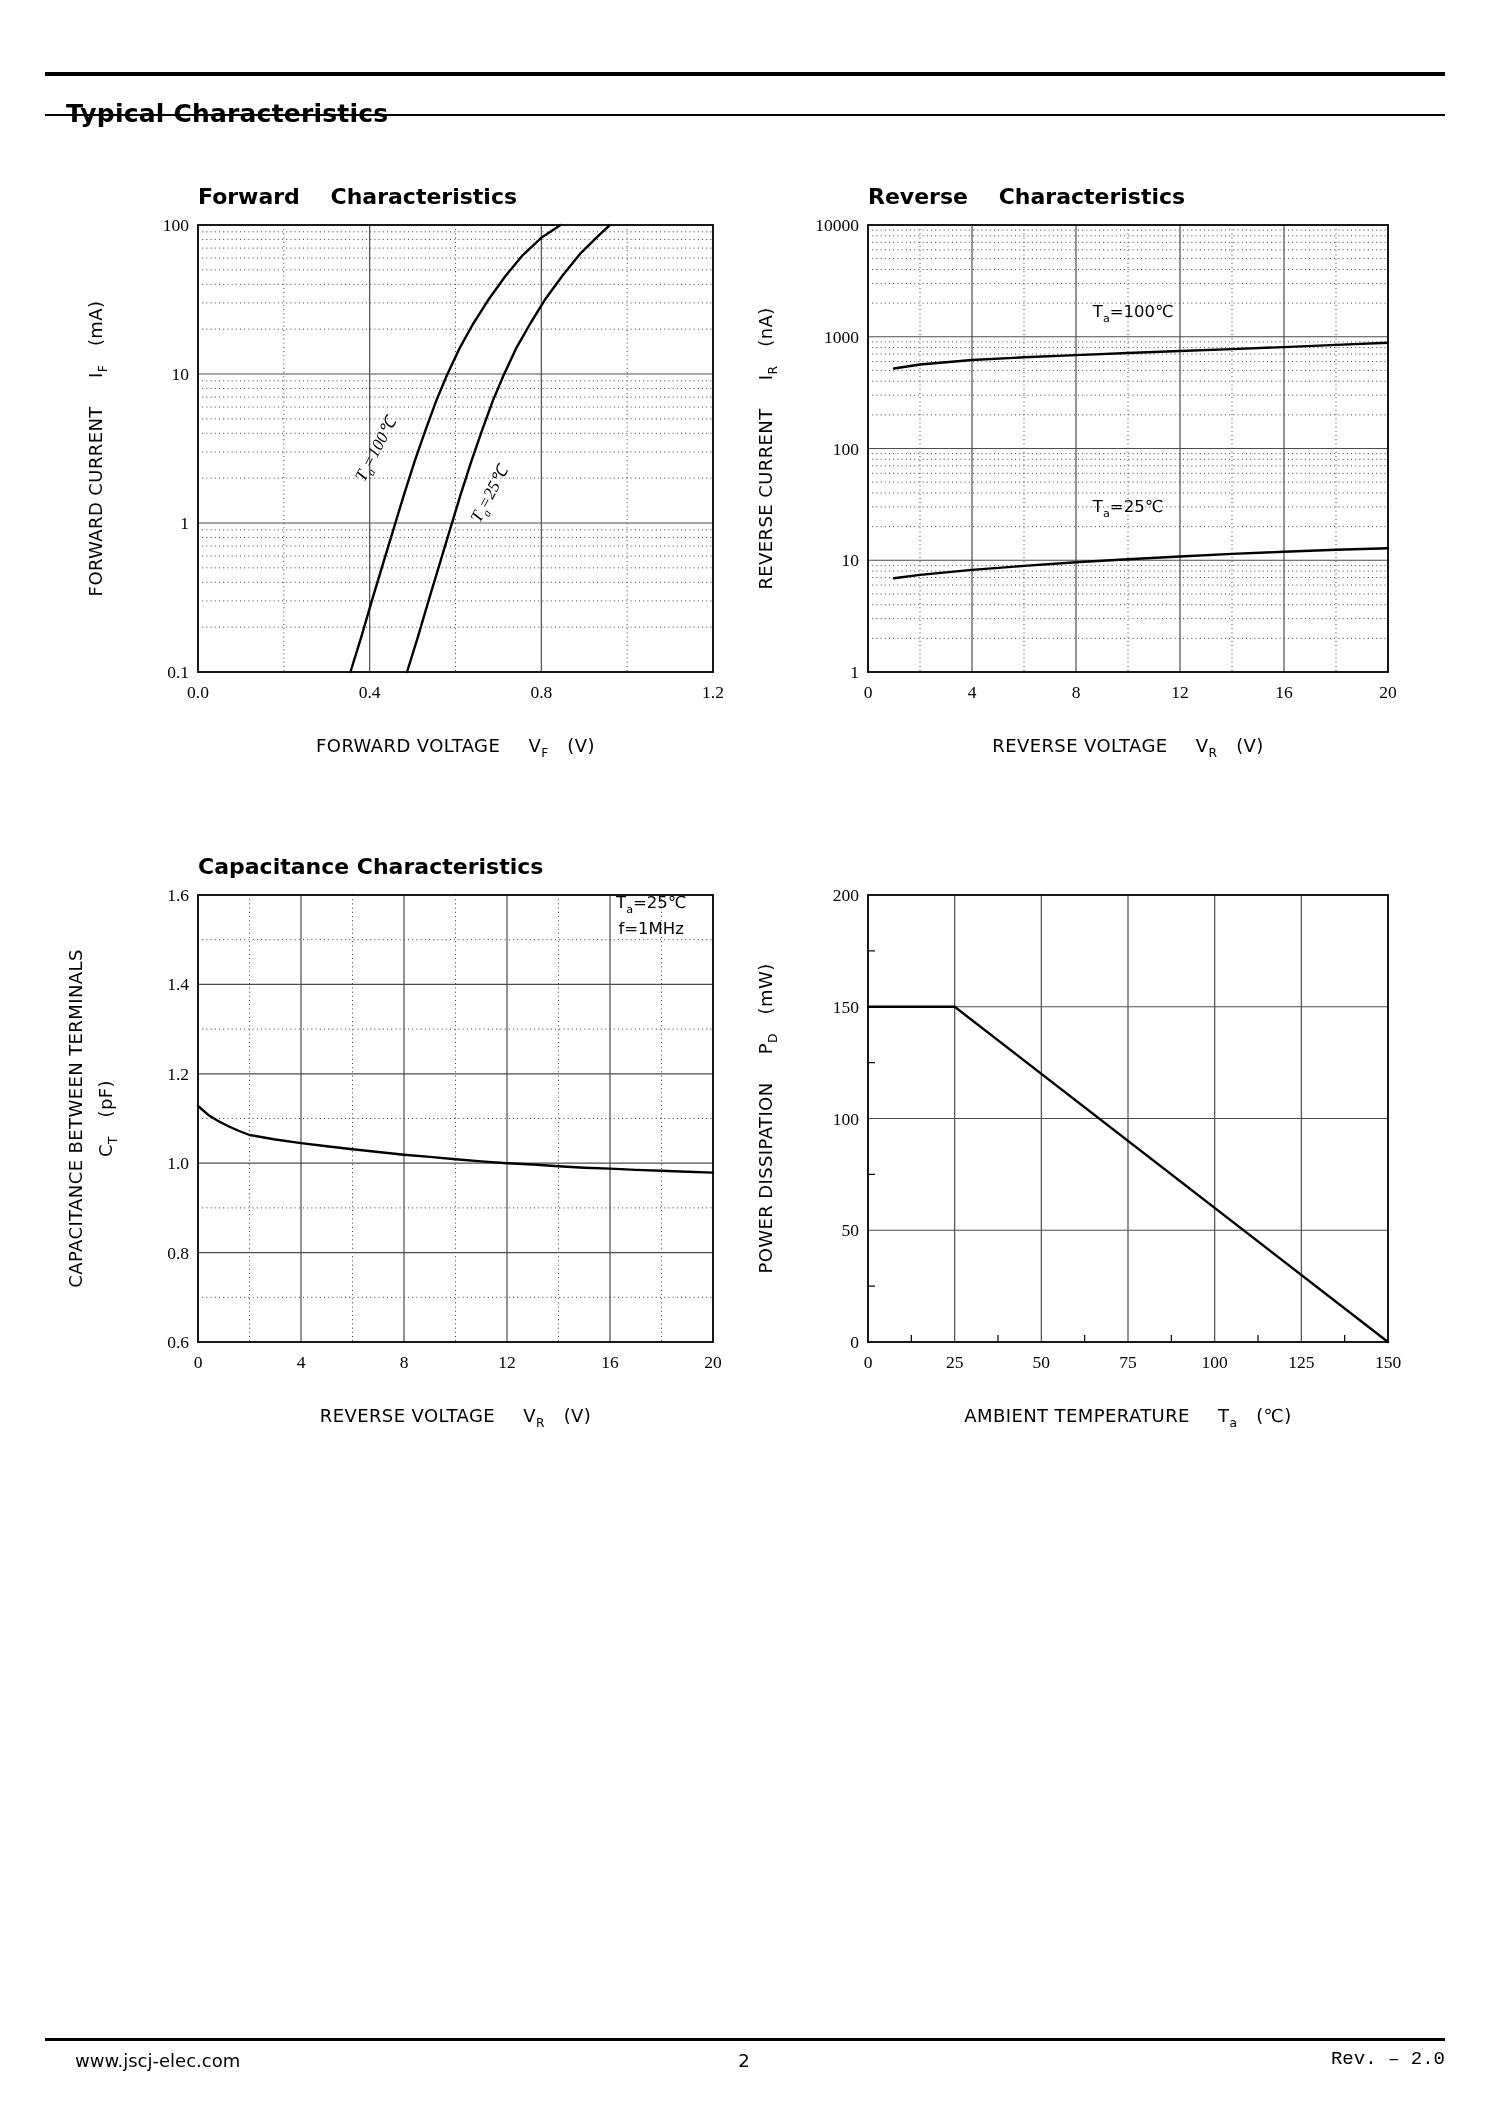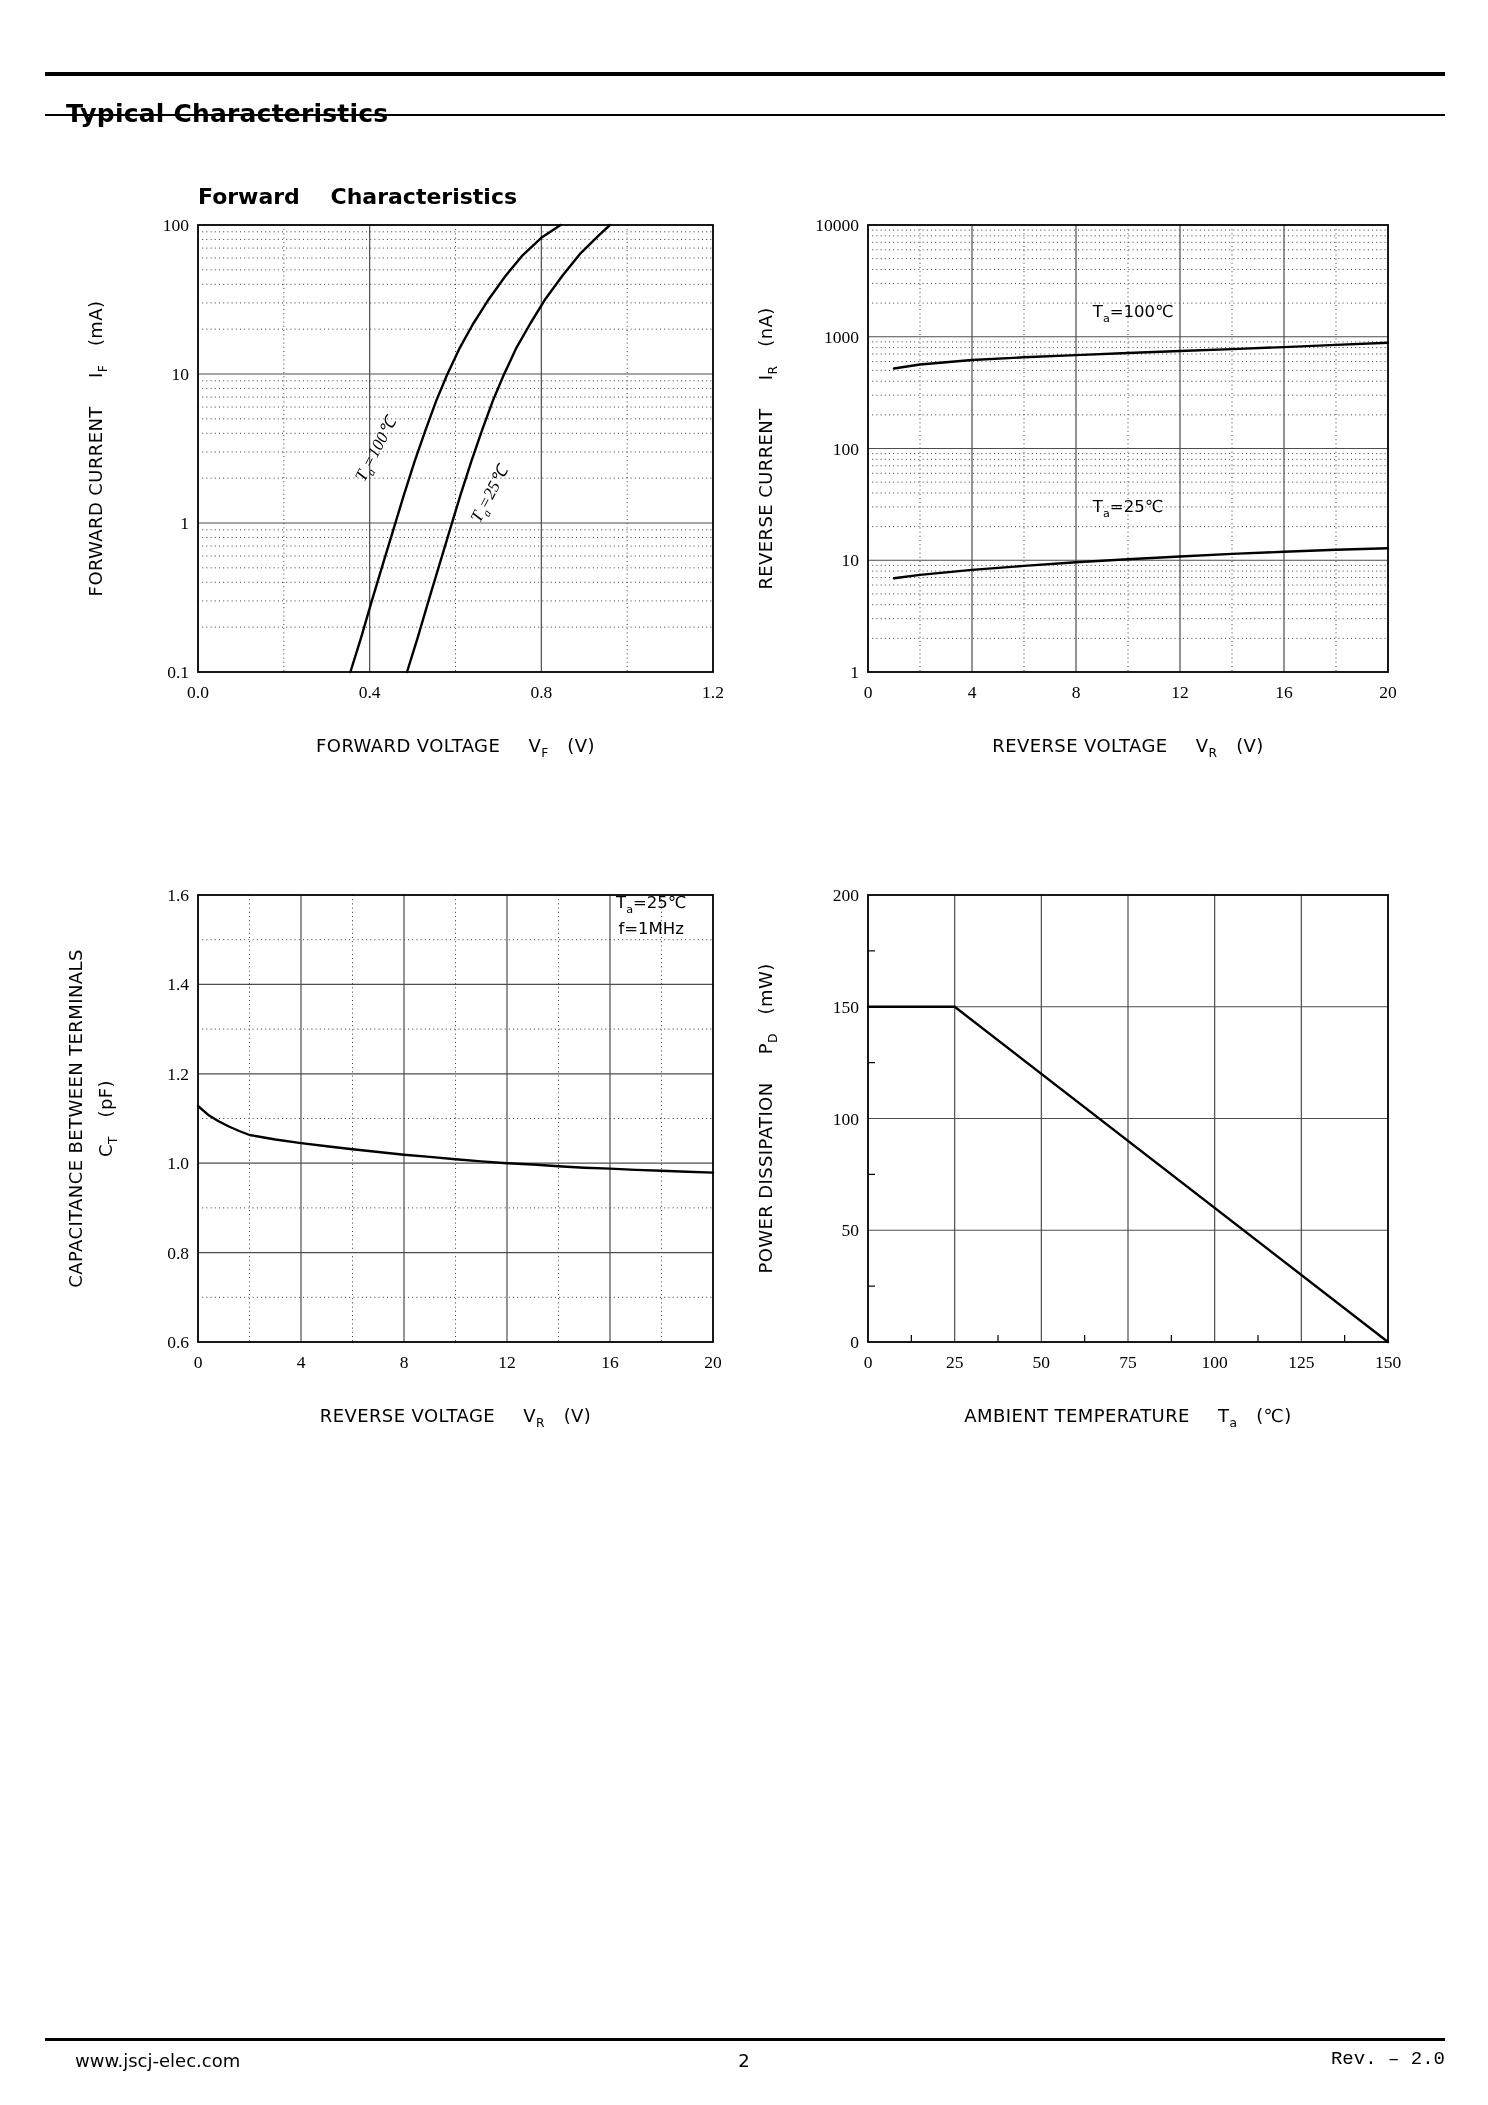--- a/index.html
+++ b/index.html
@@ -96,20 +96,21 @@
             <text class="tick" text-anchor="end" x="129" y="240"><tspan>10</tspan></text>
             <text class="tick" text-anchor="end" x="129" y="389"><tspan>1</tspan></text>
             <text class="tick" text-anchor="end" x="129" y="538"><tspan>0.1</tspan></text>
           </g>
           <text class="ax" text-anchor="middle" x="395.5" y="612"><tspan>FORWARD VOLTAGE   V</tspan><tspan class="sub" dy="5">F</tspan><tspan dy="-5">  (V)</tspan></text>
           <text class="ax" text-anchor="middle" transform="translate(42 308.5) rotate(-90)"><tspan>FORWARD CURRENT   I</tspan><tspan class="sub" dy="5">F</tspan><tspan dy="-5">  (mA)</tspan></text>
         </svg></div>
   </figure>
 
   <figure class="chart-box" style="left:730px;top:140px;width:700px;height:620px">
+    <div class="chart-title" style="left:138px;width:520px">Reverse    Characteristics</div>
     <div class="chart-svg-slot"><svg width="700" height="620" viewBox="0 0 700 620">
           <g>
             <line x1="190" y1="85" x2="190" y2="532" class="grid-minor"></line>
             <line x1="294" y1="85" x2="294" y2="532" class="grid-minor"></line>
             <line x1="398" y1="85" x2="398" y2="532" class="grid-minor"></line>
             <line x1="502" y1="85" x2="502" y2="532" class="grid-minor"></line>
             <line x1="606" y1="85" x2="606" y2="532" class="grid-minor"></line>
             <line x1="138" y1="498.3598979845501" x2="658" y2="498.3598979845501" class="grid-minor"></line>
             <line x1="138" y1="478.6816997850777" x2="658" y2="478.6816997850777" class="grid-minor"></line>
             <line x1="138" y1="464.7197959691002" x2="658" y2="464.7197959691002" class="grid-minor"></line>
@@ -172,20 +173,21 @@
             <text class="tick" text-anchor="end" x="129" y="314.5"><tspan>100</tspan></text>
             <text class="tick" text-anchor="end" x="129" y="426.25"><tspan>10</tspan></text>
             <text class="tick" text-anchor="end" x="129" y="538"><tspan>1</tspan></text>
           </g>
           <text class="ax" text-anchor="middle" x="398" y="612"><tspan>REVERSE VOLTAGE   V</tspan><tspan class="sub" dy="5">R</tspan><tspan dy="-5">  (V)</tspan></text>
           <text class="ax" text-anchor="middle" transform="translate(42 308.5) rotate(-90)"><tspan>REVERSE CURRENT   I</tspan><tspan class="sub" dy="5">R</tspan><tspan dy="-5">  (nA)</tspan></text>
         </svg></div>
   </figure>
 
   <figure class="chart-box" style="left:60px;top:810px;width:680px;height:620px">
+    <div class="chart-title" style="left:138px;width:515px">Capacitance Characteristics</div>
     <div class="chart-svg-slot"><svg width="680" height="620" viewBox="0 0 680 620">
           <g>
             <line x1="189.5" y1="85" x2="189.5" y2="532" class="grid-minor"></line>
             <line x1="292.5" y1="85" x2="292.5" y2="532" class="grid-minor"></line>
             <line x1="395.5" y1="85" x2="395.5" y2="532" class="grid-minor"></line>
             <line x1="498.5" y1="85" x2="498.5" y2="532" class="grid-minor"></line>
             <line x1="601.5" y1="85" x2="601.5" y2="532" class="grid-minor"></line>
             <line x1="138" y1="487.30000000000007" x2="653" y2="487.30000000000007" class="grid-minor"></line>
             <line x1="138" y1="397.90000000000003" x2="653" y2="397.90000000000003" class="grid-minor"></line>
             <line x1="138" y1="308.5" x2="653" y2="308.5" class="grid-minor"></line>

